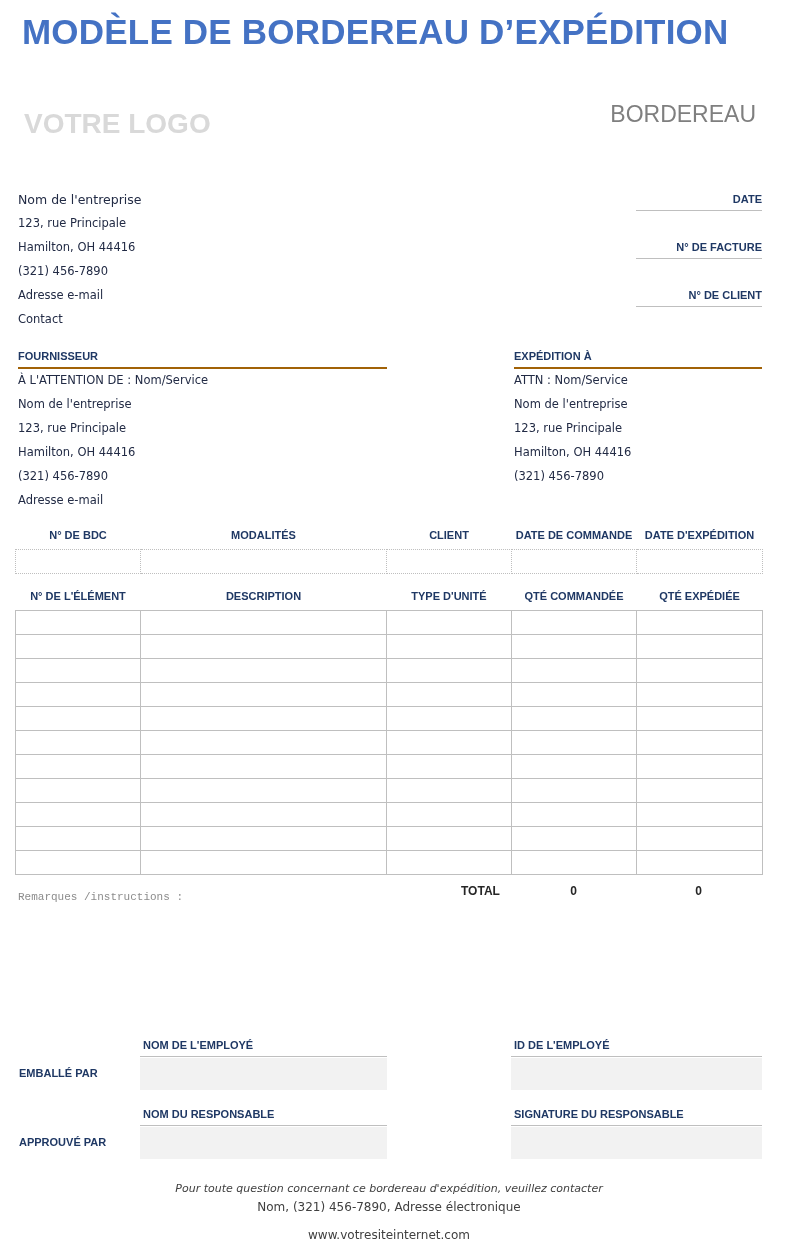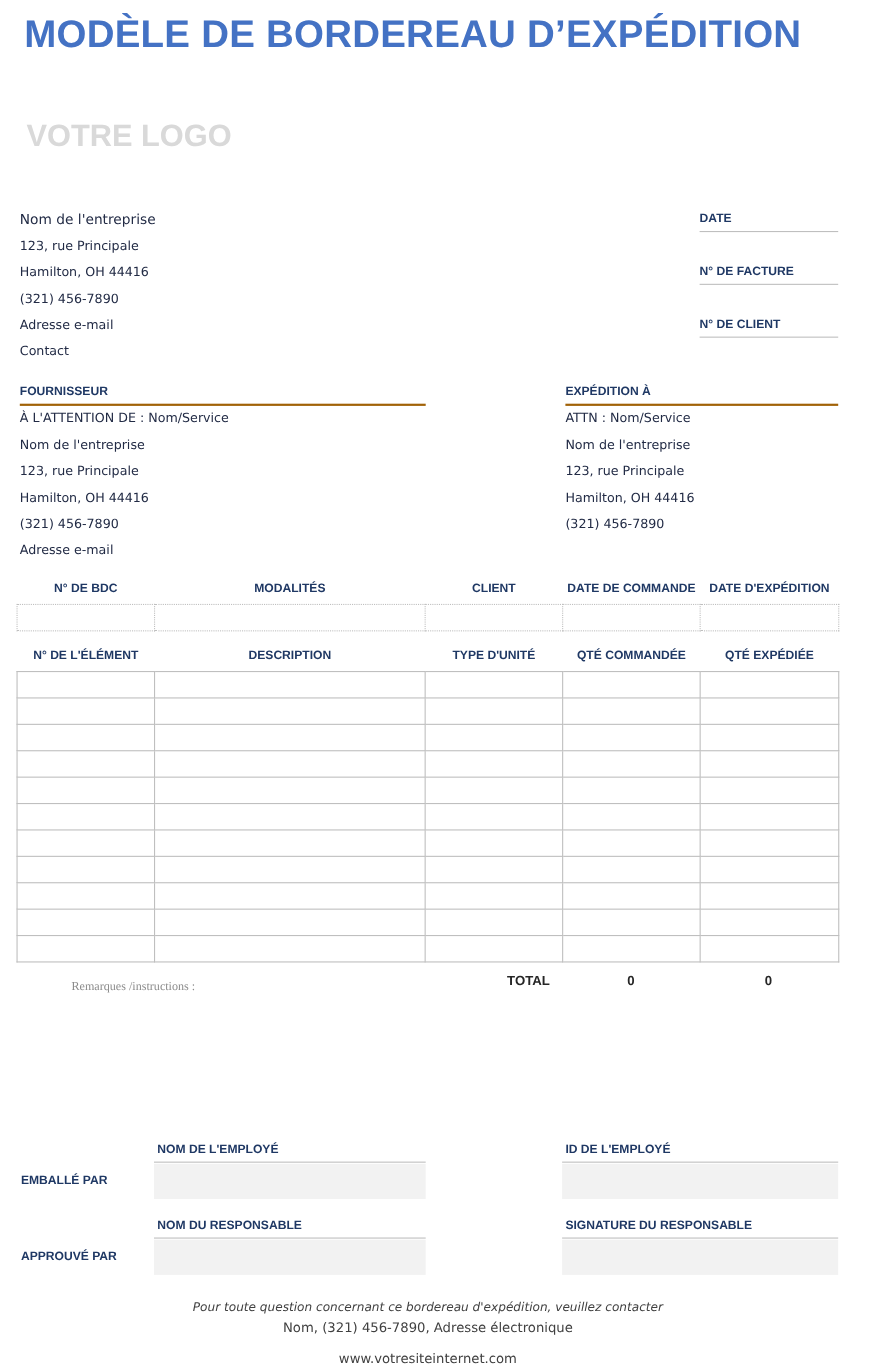--- a/index.html
+++ b/index.html
@@ -15,37 +15,37 @@
 
   .doc-title { right: 34px; top: 98px; text-align: right; font-family: "Liberation Sans", sans-serif;
     font-size: 23px; color: #7f7f7f; line-height: 32px; }
 
   .line-text { font-family: "DejaVu Sans", sans-serif; font-size: 11.5px; color: #222b45; white-space: nowrap; }
   .company-name { font-size: 12.5px; }
 
   .lbl { font-family: "Liberation Sans", sans-serif; font-weight: bold; font-size: 11px; color: #1f3864;
     white-space: nowrap; }
 
-  .right-field { left: 636px; width: 126px; text-align: left; border-bottom: 1px solid #bfbfbf; padding-bottom: 5px; }
+  .right-field { left: 636px; width: 126px; text-align: right; border-bottom: 1px solid #bfbfbf; padding-bottom: 5px; }
 
   .section-head { border-bottom: 2px solid #a16207; padding-bottom: 5px; }
 
   table { border-collapse: collapse; table-layout: fixed; }
   .order-table { left: 15px; top: 529px; width: 747px; }
   .order-table th { height: 20px; vertical-align: top; font-family: "Liberation Sans", sans-serif; font-weight: bold;
     font-size: 11px; color: #1f3864; text-align: center; white-space: nowrap; }
   .order-table td { height: 24px; border: 1px dotted #bfbfbf; }
   .order-table tr.data-row td:first-child { border-left: 1px dotted #bfbfbf; }
 
   .items-table { left: 15px; top: 590px; width: 747px; }
   .items-table th { height: 20px; vertical-align: top; font-family: "Liberation Sans", sans-serif; font-weight: bold;
     font-size: 11px; color: #1f3864; text-align: center; white-space: nowrap; }
   .items-table td { height: 24px; border: 1px solid #bfbfbf; }
 
-  .remarks { left: 18px; top: 891px; font-family: Liberation Serif, serif; font-size: 11px; color: #8c8c8c; margin-left: 47px; }
+  .remarks { left: 18px; top: 891px; font-family: Liberation Mono, monospace; font-size: 11px; color: #8c8c8c; }
   .total-lbl { left: 461px; top: 884px; font-family: "Liberation Sans", sans-serif; font-weight: bold; font-size: 12px; color: #262626; }
   .total-val { top: 884px; width: 125px; text-align: center; font-family: "Liberation Sans", sans-serif; font-weight: bold; font-size: 12px; color: #262626; }
 
   .sig-head { font-family: "Liberation Sans", sans-serif; font-weight: bold; font-size: 11px; color: #1f3864;
     border-bottom: 1px solid #bfbfbf; padding: 0 0 5px 3px; width: 247px; white-space: nowrap; }
   .sig-head.wide { width: 251px; }
   .sig-box { background: #f2f2f2; height: 32px; width: 247px; }
   .sig-box.wide { width: 251px; }
   .row-lbl { left: 19px; font-family: "Liberation Sans", sans-serif; font-weight: bold; font-size: 11px; color: #1f3864; }
 
@@ -53,20 +53,21 @@
   .footer-note { top: 1172px; font-size: 11px; font-style: italic; }
   .footer-contact { top: 1190px; font-size: 12px; }
   .footer-web { top: 1218px; font-size: 12px; }
 </style>
 </head>
 <body>
 
 <div class="abs page-title">MODÈLE DE BORDEREAU D’EXPÉDITION</div>
 <div class="abs logo">VOTRE LOGO</div>
 <div class="abs doc-title">
+  <div>BORDEREAU</div>
 </div>
 
 <div class="abs line-text company-name" style="left:18px; top:192px;">Nom de l'entreprise</div>
 <div class="abs line-text" style="left:18px; top:216px;">123, rue Principale</div>
 <div class="abs line-text" style="left:18px; top:240px;">Hamilton, OH 44416</div>
 <div class="abs line-text" style="left:18px; top:264px;">(321) 456-7890</div>
 <div class="abs line-text" style="left:18px; top:288px;">Adresse e-mail</div>
 <div class="abs line-text" style="left:18px; top:312px;">Contact</div>
 
 <div class="abs lbl right-field" style="top:193px;">

